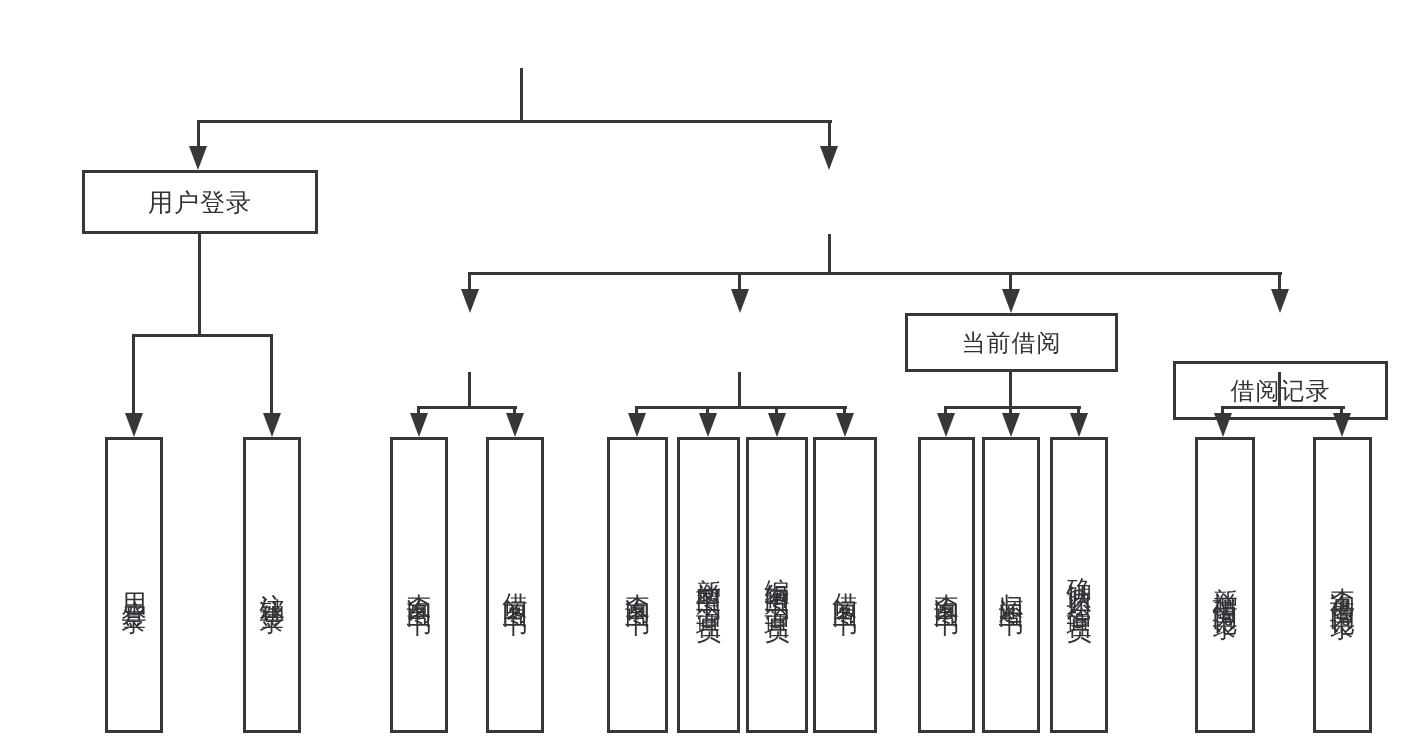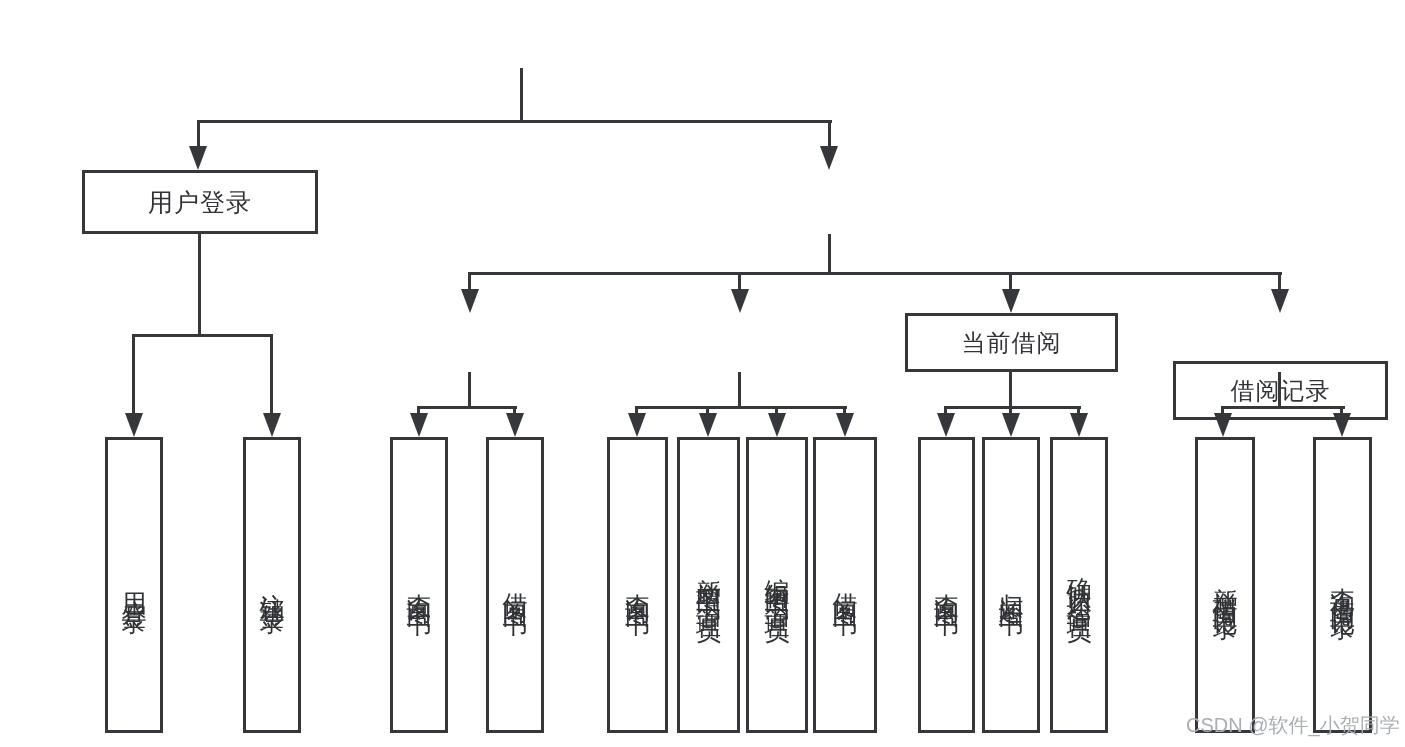--- a/index.html
+++ b/index.html
@@ -147,15 +147,14 @@
     <span class="vlbl">确认归还（管理员）</span>
   </div>
 
   <div class="vbox" style="left:1195px;top:437px;width:60px;height:296px;">
     <span class="vlbl">新增借阅记录</span>
   </div>
   <div class="vbox" style="left:1313px;top:437px;width:59px;height:296px;">
     <span class="vlbl">查询借阅记录</span>
   </div>
 
-  <div class="watermark">CSDN @软件_小贺同学</div>
 
 </div>
 
 </body></html>

